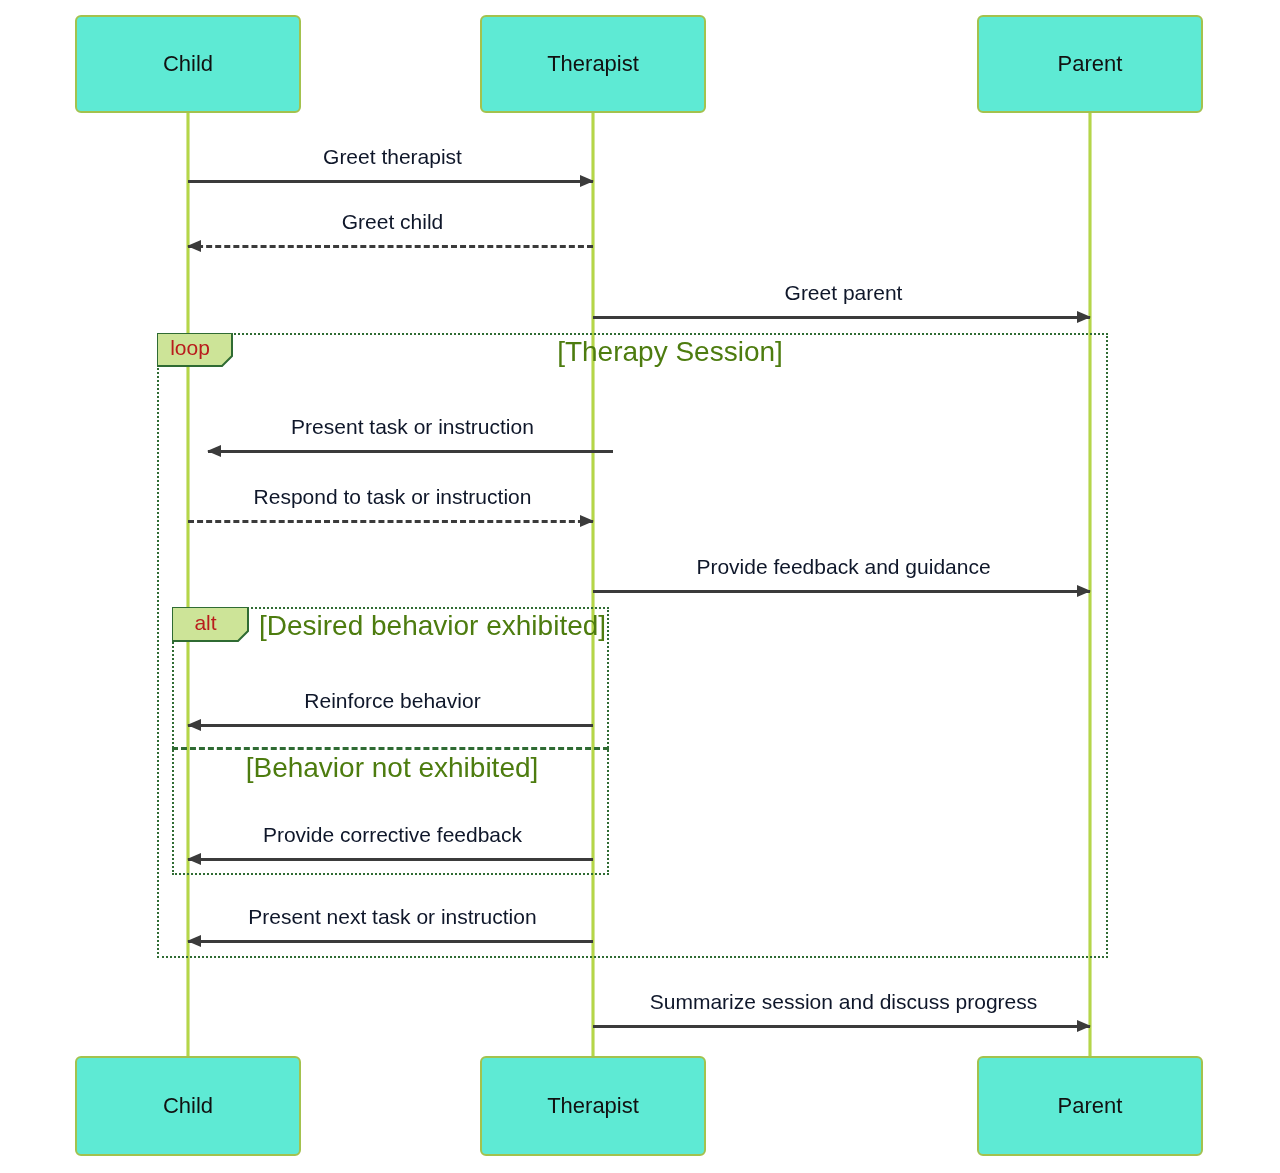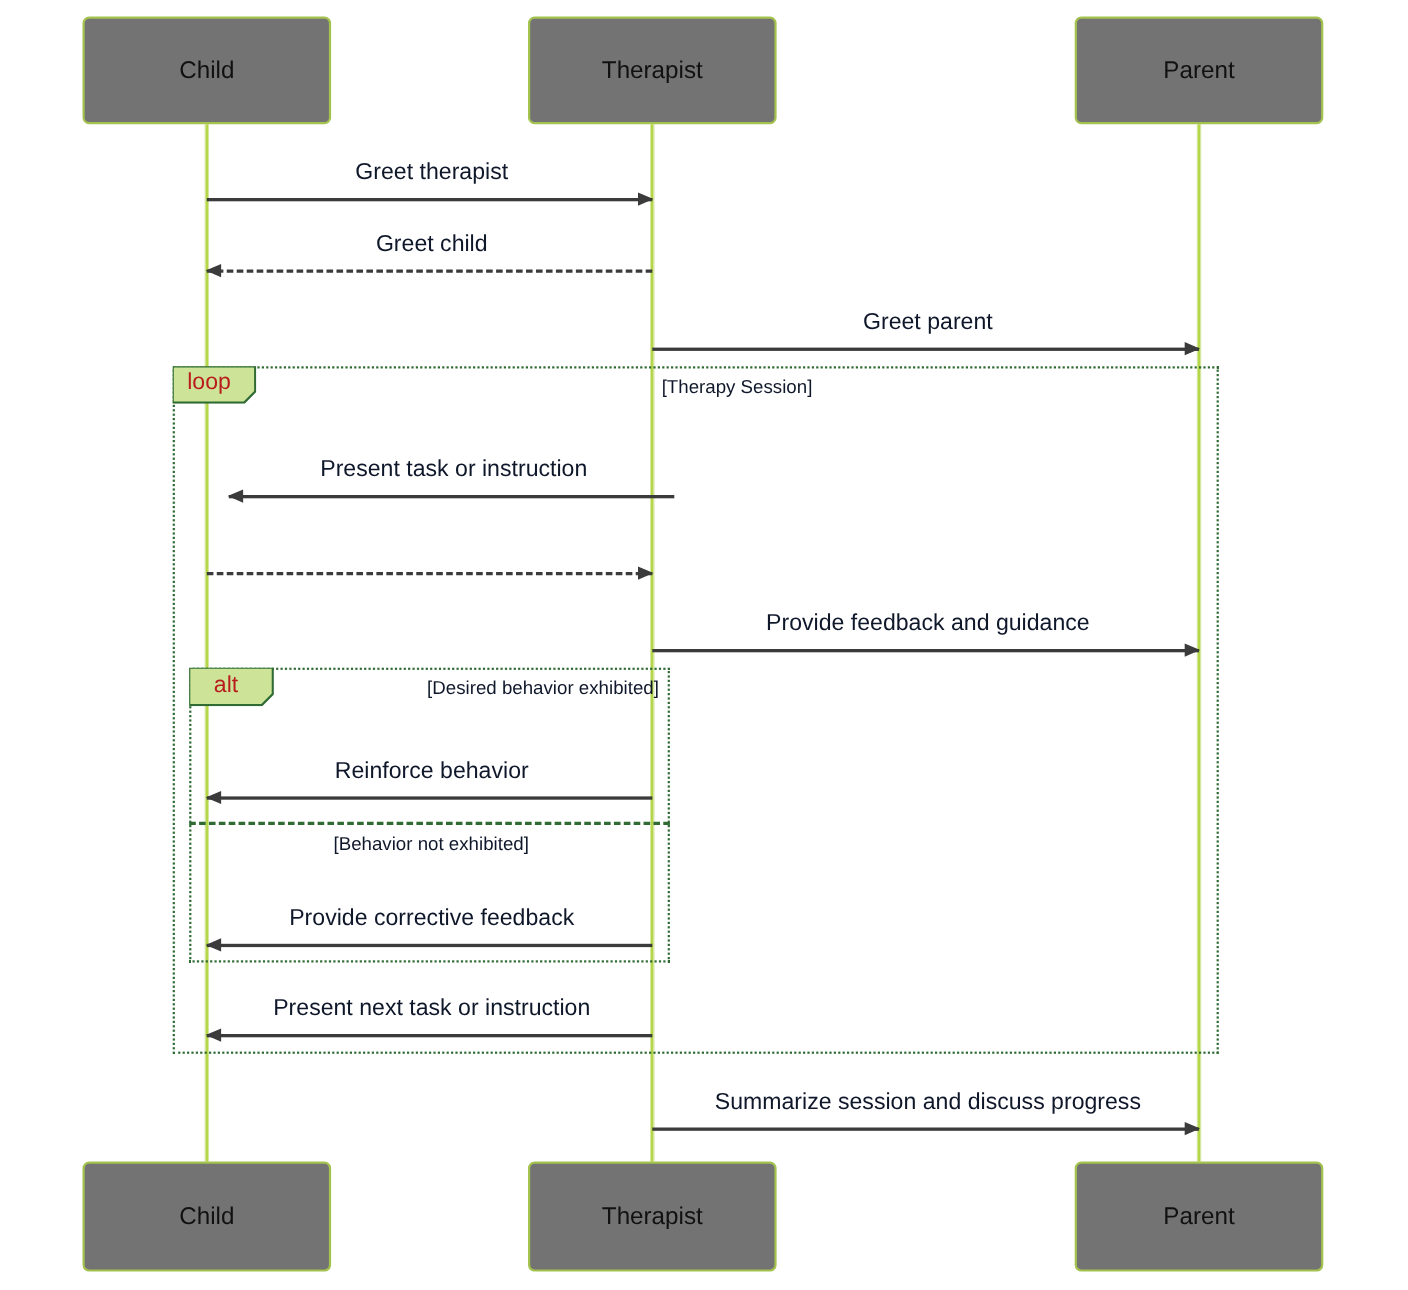--- a/index.html
+++ b/index.html
@@ -9,21 +9,21 @@
     position: relative;
     font-family: "Liberation Sans", "DejaVu Sans", sans-serif;
     overflow: hidden;
   }
   .canvas { position: absolute; inset: 0; }
 
   
   .actor-box {
     position: absolute;
     width: 226px; height: 98px;
-    background: #737373;
+    background: #5eead4;
     border: 2px solid #a3c24e;
     border-radius: 6px;
     display: flex; align-items: center; justify-content: center;
     font-size: 22px; color: #111111;
     z-index: 3;
   }
   .actor-box.bottom { height: 100px; }
 
   
   .lifeline {
@@ -69,21 +69,21 @@
   .frame-tag svg { display: block; }
   .frame-tag .tag-text {
     position: absolute; inset: 0 10px 4px 0;
     display: flex; align-items: center; justify-content: center;
     font-size: 21px; color: #b91c1c;
   }
   .frame-title {
     position: absolute;
     width: 340px;
     text-align: center;
-    font-size: 17px; color: #0f172a;
+    font-size: 28px; color: #4d7c0f;
     line-height: 28px;
     white-space: nowrap;
     z-index: 3;
   }
   .frame-divider {
     position: absolute; height: 0;
     border-top: 3px dashed #2f6b33;
     z-index: 2;
   }
 </style>
@@ -154,20 +154,21 @@
     <div class="ah right"></div>
   </div>
 
   <div class="msg" style="left:188px; top:413px; width:405px;margin-left:20px;">
     <div class="msg-label">Present task or instruction</div>
     <div class="msg-line"></div>
     <div class="ah left"></div>
   </div>
 
   <div class="msg" style="left:188px; top:483px; width:405px;">
+    <div class="msg-label">Respond to task or instruction</div>
     <div class="msg-line dashed"></div>
     <div class="ah right"></div>
   </div>
 
   <div class="msg" style="left:593px; top:553px; width:497px;">
     <div class="msg-label">Provide feedback and guidance</div>
     <div class="msg-line"></div>
     <div class="ah right"></div>
   </div>
 

